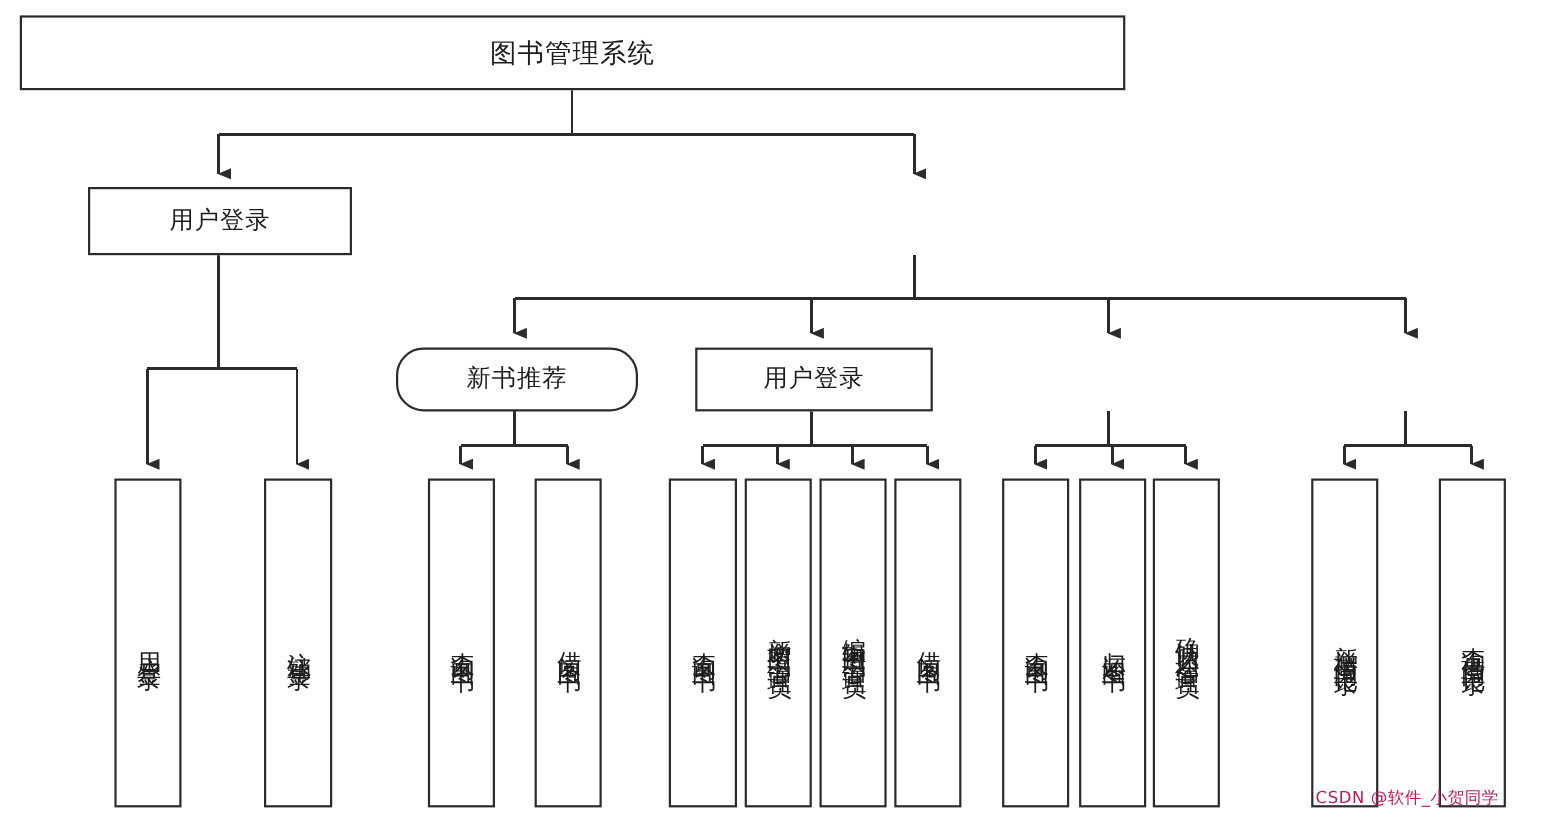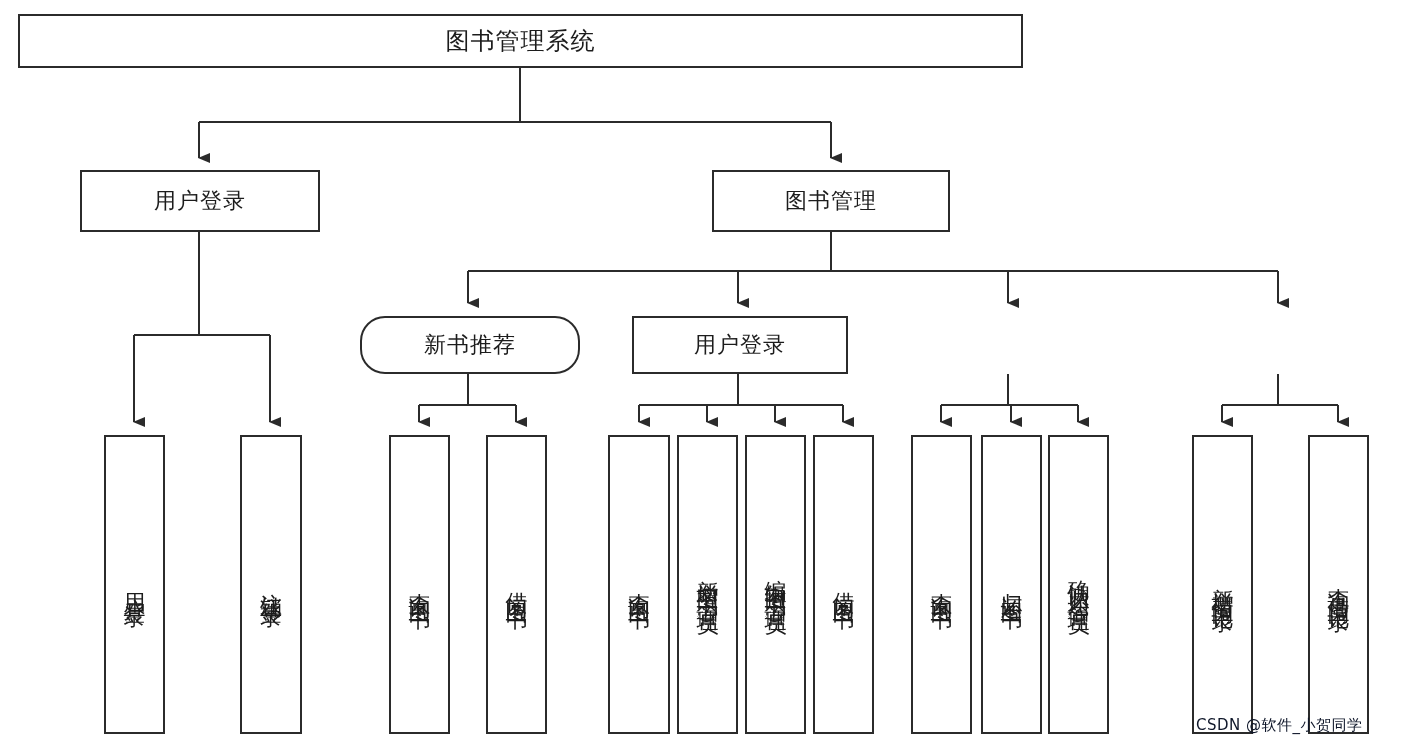--- a/index.html
+++ b/index.html
@@ -52,21 +52,21 @@
     line-height:1;
     white-space:nowrap;
     color:#1c1c1c;
     font-size:22px;
   }
   .watermark{
     position:absolute;
     left:1196px;
     top:716px;
     font-size:15px;
-    color:#0f172a;
+    color:#be185d;
     letter-spacing:0.5px;
     white-space:nowrap;
     z-index:5;
     font-family:"DejaVu Sans","Liberation Sans",sans-serif;
   }
 </style>
 </head>
 <body>
 
 <div id="canvas">
@@ -115,31 +115,28 @@
       <path d="M1078,405 L1078,422" marker-end="url(#arw)"></path>
 
       <path d="M1278,374 L1278,405"></path>
       <path d="M1222,405 L1338,405"></path>
       <path d="M1222,405 L1222,422" marker-end="url(#arw)"></path>
       <path d="M1338,405 L1338,422" marker-end="url(#arw)"></path>
 
     </g>
   </svg>
 
-  <div class="node root h" style="left:18px;top:14px;width:1005px;height:54px;text-align:center;">
+  <div class="node root h" style="left:18px;top:14px;width:1005px;height:68px;text-align:center;">
     <span>图书管理系统</span>
   </div>
 
   <div class="node h lvl2" style="left:80px;top:170px;width:240px;height:62px;">
     <span>用户登录</span>
   </div>
 
-  <div class="node h lvl2" style="left:712px;top:170px;width:238px;height:62px;">
-    <span>图书管理</span>
-  </div>
 
   <div class="node h lvl2" style="left:360px;top:316px;width:220px;height:58px;border-radius:25px;">
     <span>新书推荐</span>
   </div>
 
   <div class="node h lvl2" style="left:632px;top:316px;width:216px;height:58px;">
     <span>用户登录</span>
   </div>
 
 

